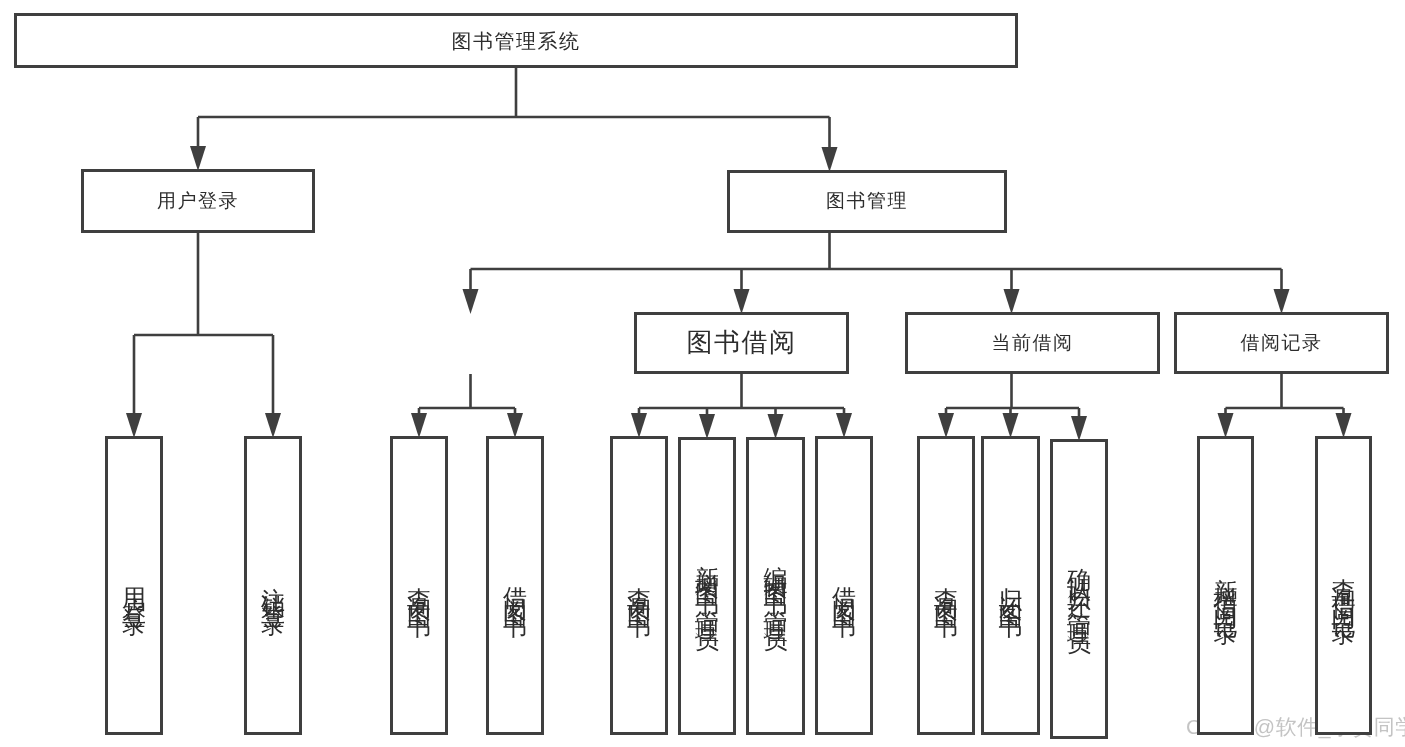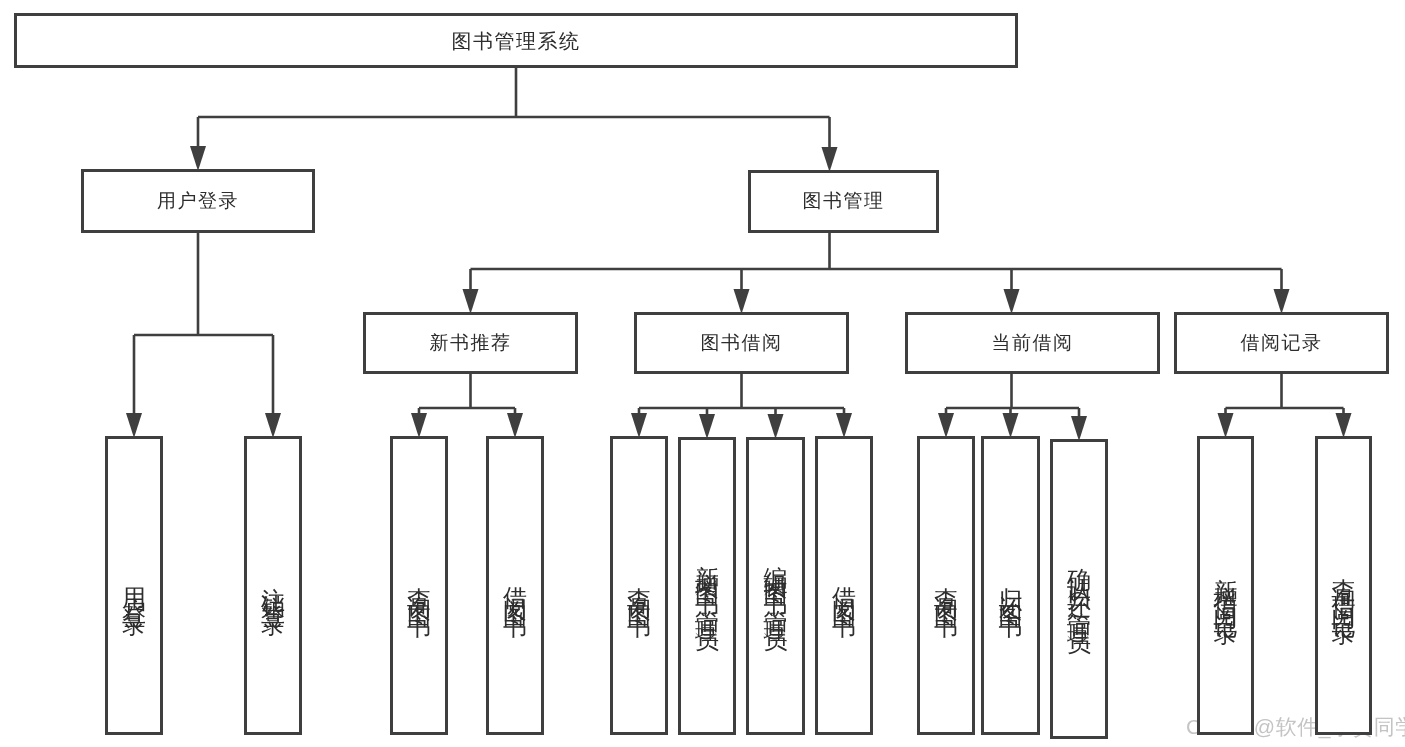--- a/index.html
+++ b/index.html
@@ -72,28 +72,25 @@
       </g>
     </svg>
 
   <div id="watermark">CSDN @软件_小贺同学</div>
 <div class="node h" style="left: 14px; top: 13px; width: 1004px; height: 55px;">
       <span style="font-size: 20px;">图书管理系统</span>
     </div>
     <div class="node h" style="left: 81px; top: 169px; width: 234px; height: 64px;">
       <span style="font-size: 19px;">用户登录</span>
     </div>
-    <div class="node h" style="left: 748px; top: 170px; width: 191px; height: 63px;">
+    <div class="node h" style="left: 727px; top: 170px; width: 280px; height: 63px;">
       <span style="font-size: 19px;">图书管理</span>
     </div>
-    <div class="node h" style="left: 363px; top: 312px; width: 215px; height: 62px;">
-      <span style="font-size: 19px;">新书推荐</span>
-    </div>
     <div class="node h" style="left: 634px; top: 312px; width: 215px; height: 62px;">
-      <span style="font-size: 19px;">图书借阅</span>
+      <span style="font-size: 26px;">图书借阅</span>
     </div>
     <div class="node h" style="left: 905px; top: 312px; width: 255px; height: 62px;">
       <span style="font-size: 19px;">当前借阅</span>
     </div>
     <div class="node h" style="left: 1174px; top: 312px; width: 215px; height: 62px;">
       <span style="font-size: 19px;">借阅记录</span>
     </div>
     <div class="node v" style="left: 105px; top: 436px; width: 58px; height: 299px;">
       <span>用户登录</span>
     </div>

